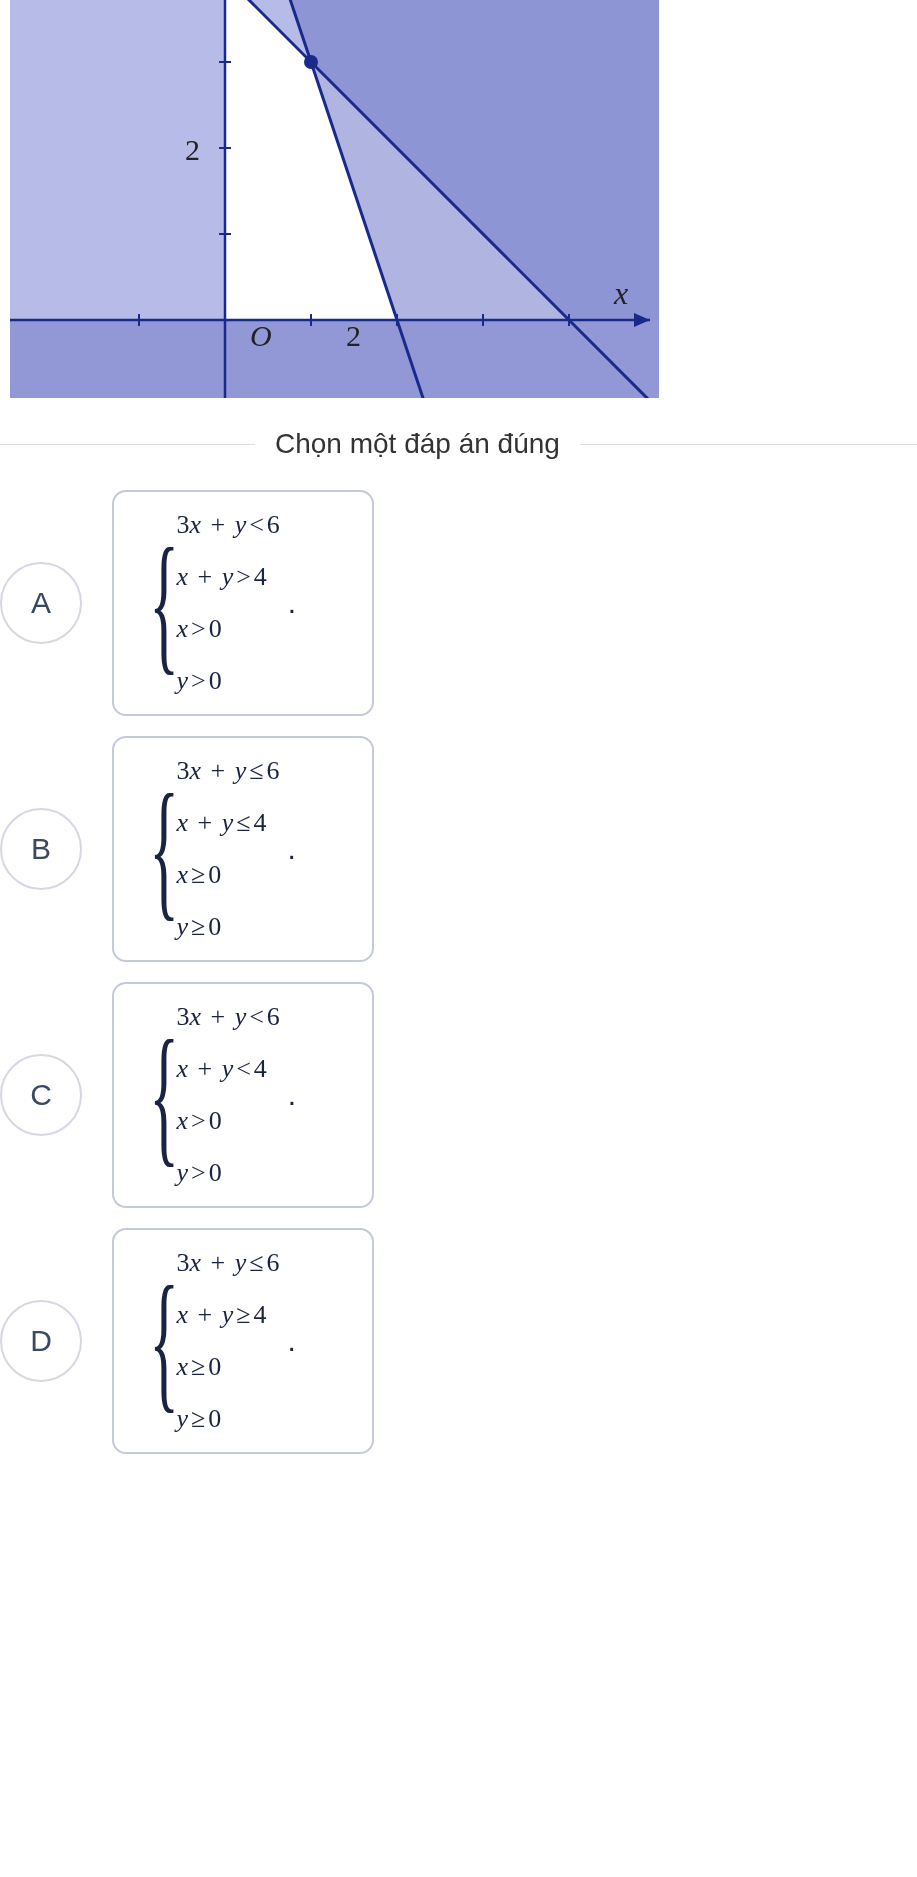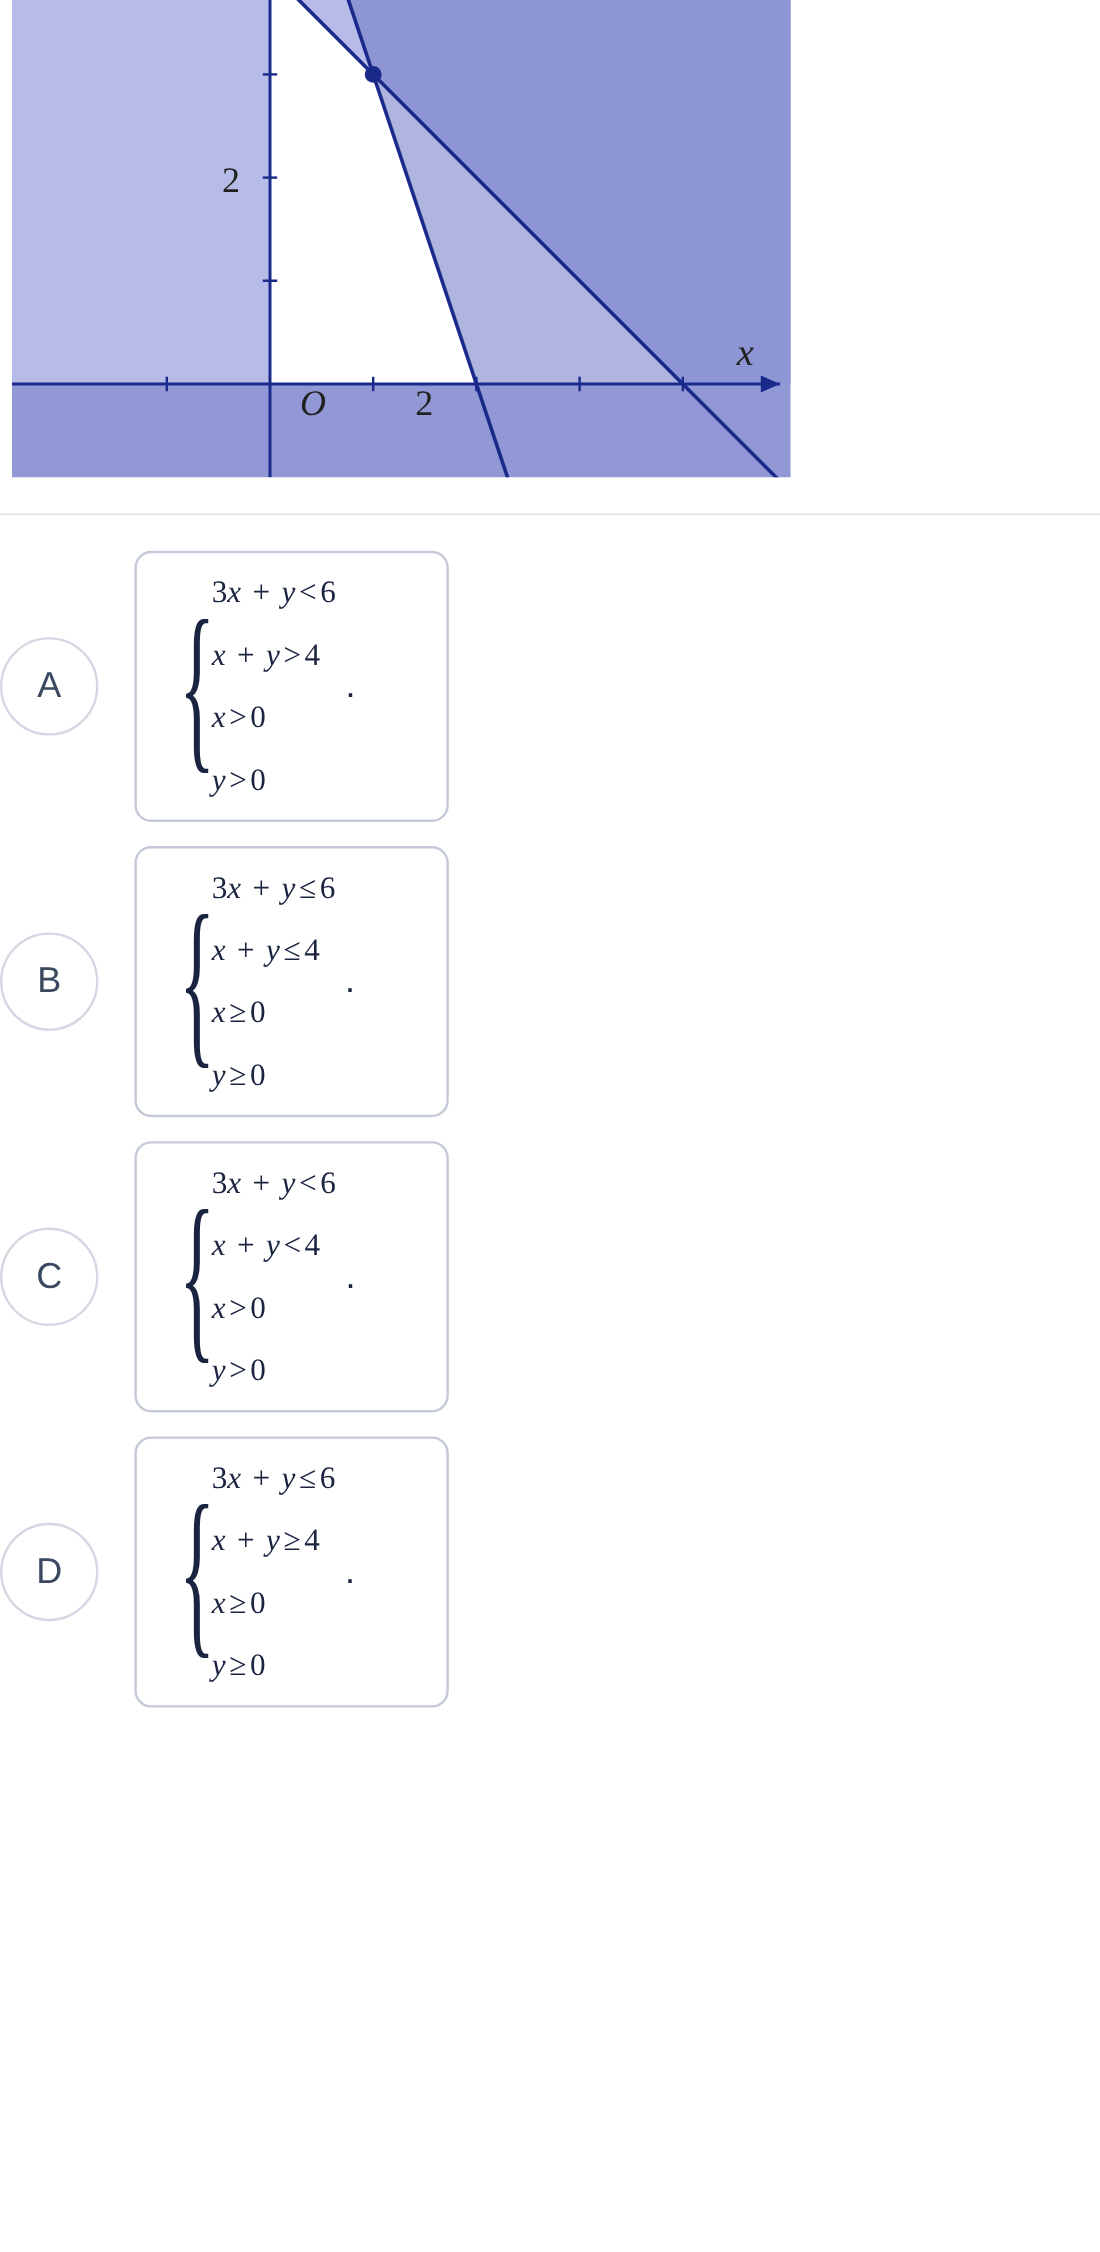--- a/index.html
+++ b/index.html
@@ -173,20 +173,21 @@
   <text x="336" y="346" font-family="Times New Roman" font-size="30" fill="#222">2</text>
   <text x="175" y="160" font-family="Times New Roman" font-size="30" fill="#222">2</text>
   <text x="175" y="0" font-family="Times New Roman" font-size="30" fill="#222">4</text>
   <text x="604" y="304" font-family="Times New Roman" font-style="italic" font-size="32" fill="#222">x</text>
   </g>
 </svg>
 </div>
 
 <div class="prompt-row">
   <div class="line left"></div>
+  <div class="prompt-text">Chọn một đáp án đúng</div>
   <div class="line right"></div>
 </div>
 
 <div class="options" id="options">
       <div class="option-row">
         <div class="option-letter">A</div>
         <div class="option-box">
           <span class="brace">{</span>
           <div class="ineq-lines">
             <div>3<span class="math-var">x</span> <span class="op">+</span> <span class="math-var">y</span><span class="op">&lt;</span>6</div>

